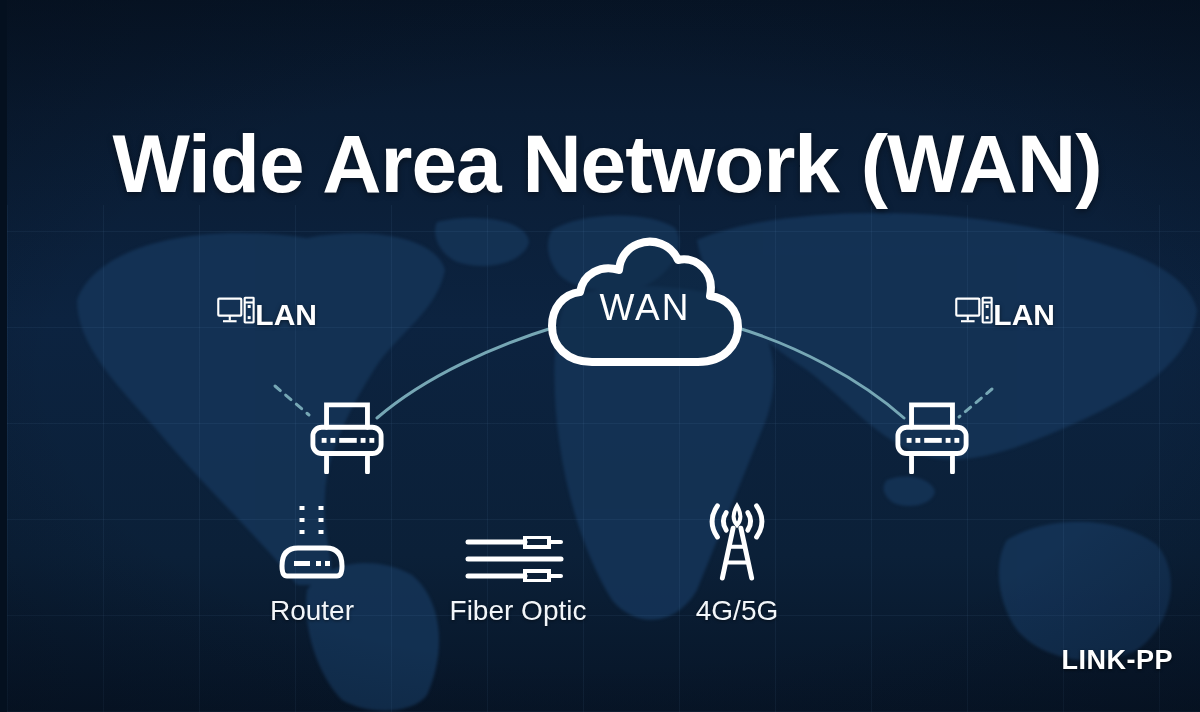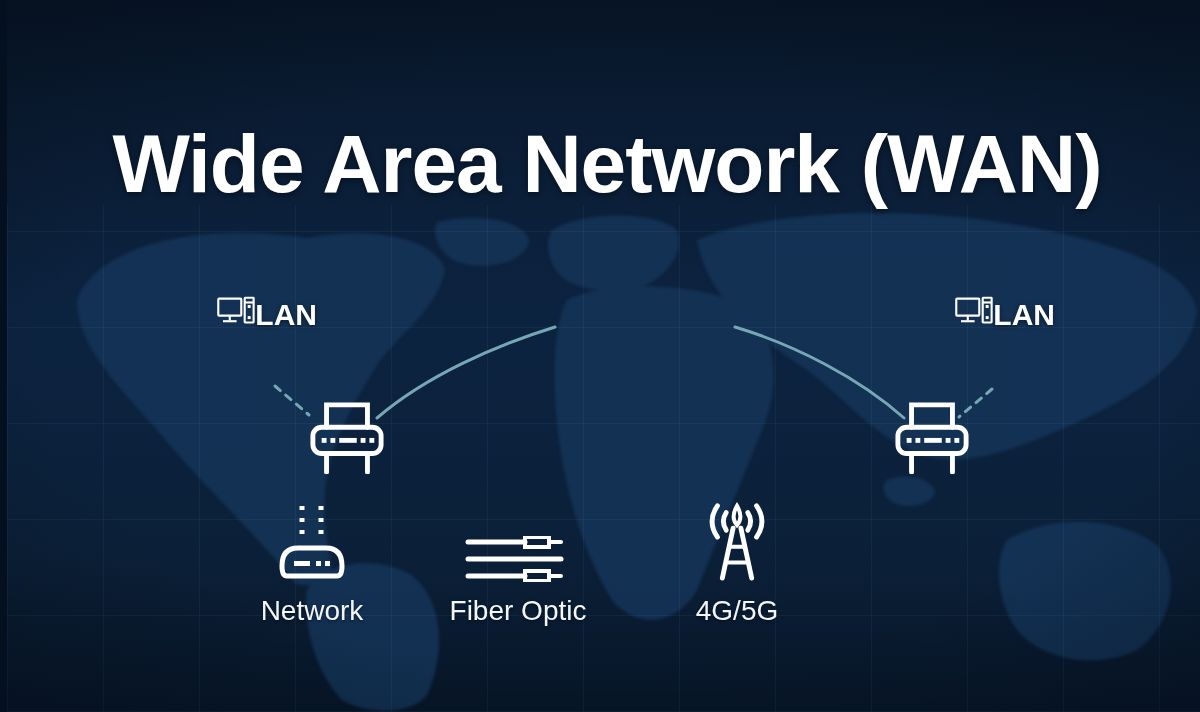--- a/index.html
+++ b/index.html
@@ -75,20 +75,26 @@
     <g fill="none" stroke="#76a7b5" stroke-width="3" stroke-linecap="round">
       <path d="M548,327 C490,345 420,375 370,418"></path>
       <path d="M728,327 C788,345 852,378 897,418"></path>
       <path d="M268,386 L302,415" stroke-dasharray="7 7"></path>
       <path d="M985,389 L952,417" stroke-dasharray="7 7"></path>
     </g>
   </svg>
 
   <h1 class="title">Wide Area Network (WAN)</h1>
 
+  <div class="cloud-wrap">
+    <svg width="200" height="140" viewBox="0 0 200 140">
+      <path d="M47,132 H153 C180,132 193,114 193,97 C193,79 181,68 165,66 C170,42 152,26 133,30 C126,14 108,8 93,14 C82,18 75,28 74,40 C56,34 38,44 35,62 C18,64 7,78 7,96 C7,116 22,132 47,132 Z" fill="rgba(16,45,75,0.55)" stroke="#ffffff" stroke-width="8" stroke-linejoin="round"></path>
+    </svg>
+    <span class="cloud-label">WAN</span>
+  </div>
 
   <div class="node" style="left:210px;top:280px;width:100px;">
     <svg width="86" height="62" viewBox="0 0 90 64">
       <g fill="none" stroke="#ffffff" stroke-width="5">
         <rect x="3" y="3" width="54" height="40" rx="2"></rect>
         <line x1="30" y1="43" x2="30" y2="54"></line>
         <line x1="14" y1="56" x2="46" y2="56"></line>
         <rect x="65" y="1" width="21" height="58" rx="1"></rect>
         <line x1="65" y1="12" x2="86" y2="12"></line>
       </g>
@@ -157,21 +163,21 @@
           <line x1="42" y1="4" x2="42" y2="36" stroke-dasharray="4 8"></line>
           <path d="M8,74 Q3,74 3,64 Q3,46 19,46 H47 Q63,46 63,64 Q63,74 58,74 Z"></path>
         </g>
         <g fill="#ffffff">
           <rect x="15" y="59" width="16" height="5"></rect>
           <rect x="37" y="59" width="5" height="5"></rect>
           <rect x="46" y="59" width="5" height="5"></rect>
         </g>
       </svg>
     </div>
-    <div class="bottom-label">Network</div>
+    <div class="bottom-label">Router</div>
   </div>
 
   <div class="bottom-item" style="left:421px;top:494px;">
     <div class="icon-box">
       <svg width="106" height="46" viewBox="0 0 106 46">
         <g stroke="#ffffff" stroke-width="5" fill="none" stroke-linecap="round">
           <line x1="3" y1="6" x2="60" y2="6"></line>
           <rect x="60" y="1" width="24" height="10" stroke-width="4"></rect>
           <line x1="86" y1="6" x2="96" y2="6" stroke-width="4"></line>
           <line x1="3" y1="23" x2="96" y2="23"></line>
@@ -197,14 +203,15 @@
           <line x1="46" y1="33" x2="57" y2="84"></line>
           <line x1="34" y1="52" x2="50" y2="52" stroke-width="4"></line>
           <line x1="31" y1="68" x2="53" y2="68" stroke-width="4"></line>
         </g>
       </svg>
     </div>
     <div class="bottom-label">4G/5G</div>
   </div>
 
 
+  <div class="brand">LINK-PP</div>
 
 </div>
 
 </body></html>

